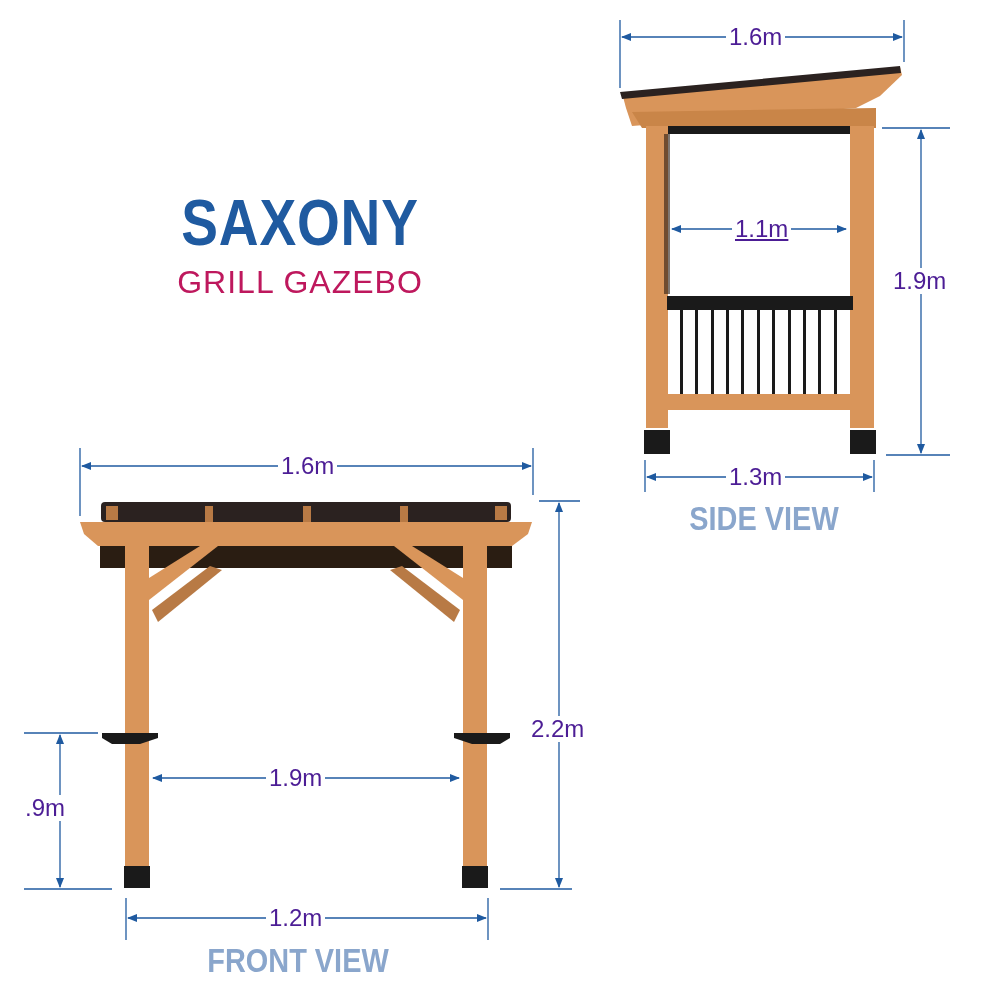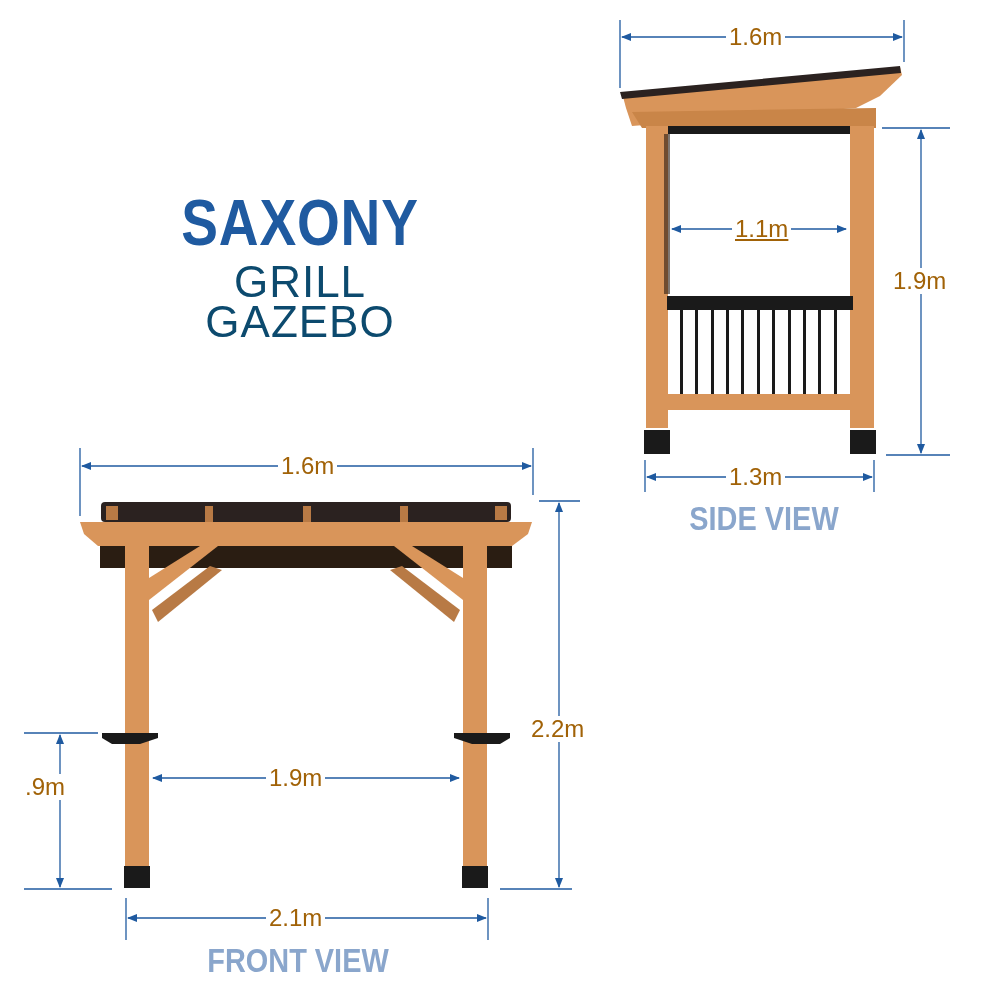--- a/index.html
+++ b/index.html
@@ -1,21 +1,21 @@
 <!DOCTYPE html>
 <html><head>
 <meta charset="utf-8">
 <style>
   html,body{margin:0;padding:0;background:#ffffff;}
   body{width:1000px;height:1000px;position:relative;overflow:hidden;font-family:"Liberation Sans",sans-serif;}
   .abs{position:absolute;}
   .title{left:150px;top:188px;width:300px;text-align:center;color:#1f5aa0;font-weight:bold;font-size:64px;letter-spacing:1px;transform:scaleX(0.86);transform-origin:center;line-height:70px;}
-  .subtitle{left:150px;top:262px;width:300px;text-align:center;color:#0c4a6e;font-size:44px;letter-spacing:1px;line-height:40px;}
+  .subtitle{left:150px;top:262px;width:300px;text-align:center;color:#be185d;font-size:32px;letter-spacing:1px;line-height:40px;}
   .view-label{color:#8aa6cc;font-weight:bold;font-size:34px;transform:scaleX(0.85);transform-origin:center;text-align:center;line-height:40px;}
-  .dim{color:#a16207;font-size:24px;background:#fff;line-height:26px;padding:0 3px;}
+  .dim{color:#4c1d95;font-size:24px;background:#fff;line-height:26px;padding:0 3px;}
   svg{position:absolute;left:0;top:0;}
 </style>
 </head>
 <body>
 
 <svg width="1000" height="1000" viewBox="0 0 1000 1000">
   <defs>
     <marker id="arr" viewBox="0 0 10 10" refX="9" refY="5" markerWidth="8" markerHeight="8" orient="auto-start-reverse">
       <path d="M0,1 L10,5 L0,9 z" fill="#1f5aa0"></path>
     </marker>
@@ -118,15 +118,15 @@
 
 <div class="abs dim" style="left:726px;top:24px;">1.6m</div>
 <div class="abs dim" style="left:732px;top:216px;text-decoration:underline;">1.1m</div>
 <div class="abs dim" style="left:890px;top:268px;">1.9m</div>
 <div class="abs dim" style="left:726px;top:464px;">1.3m</div>
 <div class="abs view-label" style="left:664px;top:498px;width:200px;">SIDE VIEW</div>
 
 <div class="abs dim" style="left:278px;top:453px;">1.6m</div>
 <div class="abs dim" style="left:528px;top:668px;margin-top:48px;">2.2m</div>
 <div class="abs dim" style="left:266px;top:765px;">1.9m</div>
-<div class="abs dim" style="left:22px;top:774px;">.9m</div>
-<div class="abs dim" style="left:266px;top:905px;">2.1m</div>
+<div class="abs dim" style="left:22px;top:795px;">.9m</div>
+<div class="abs dim" style="left:266px;top:905px;">1.2m</div>
 <div class="abs view-label" style="left:178px;top:940px;width:240px;">FRONT VIEW</div>
 
 </body></html>

